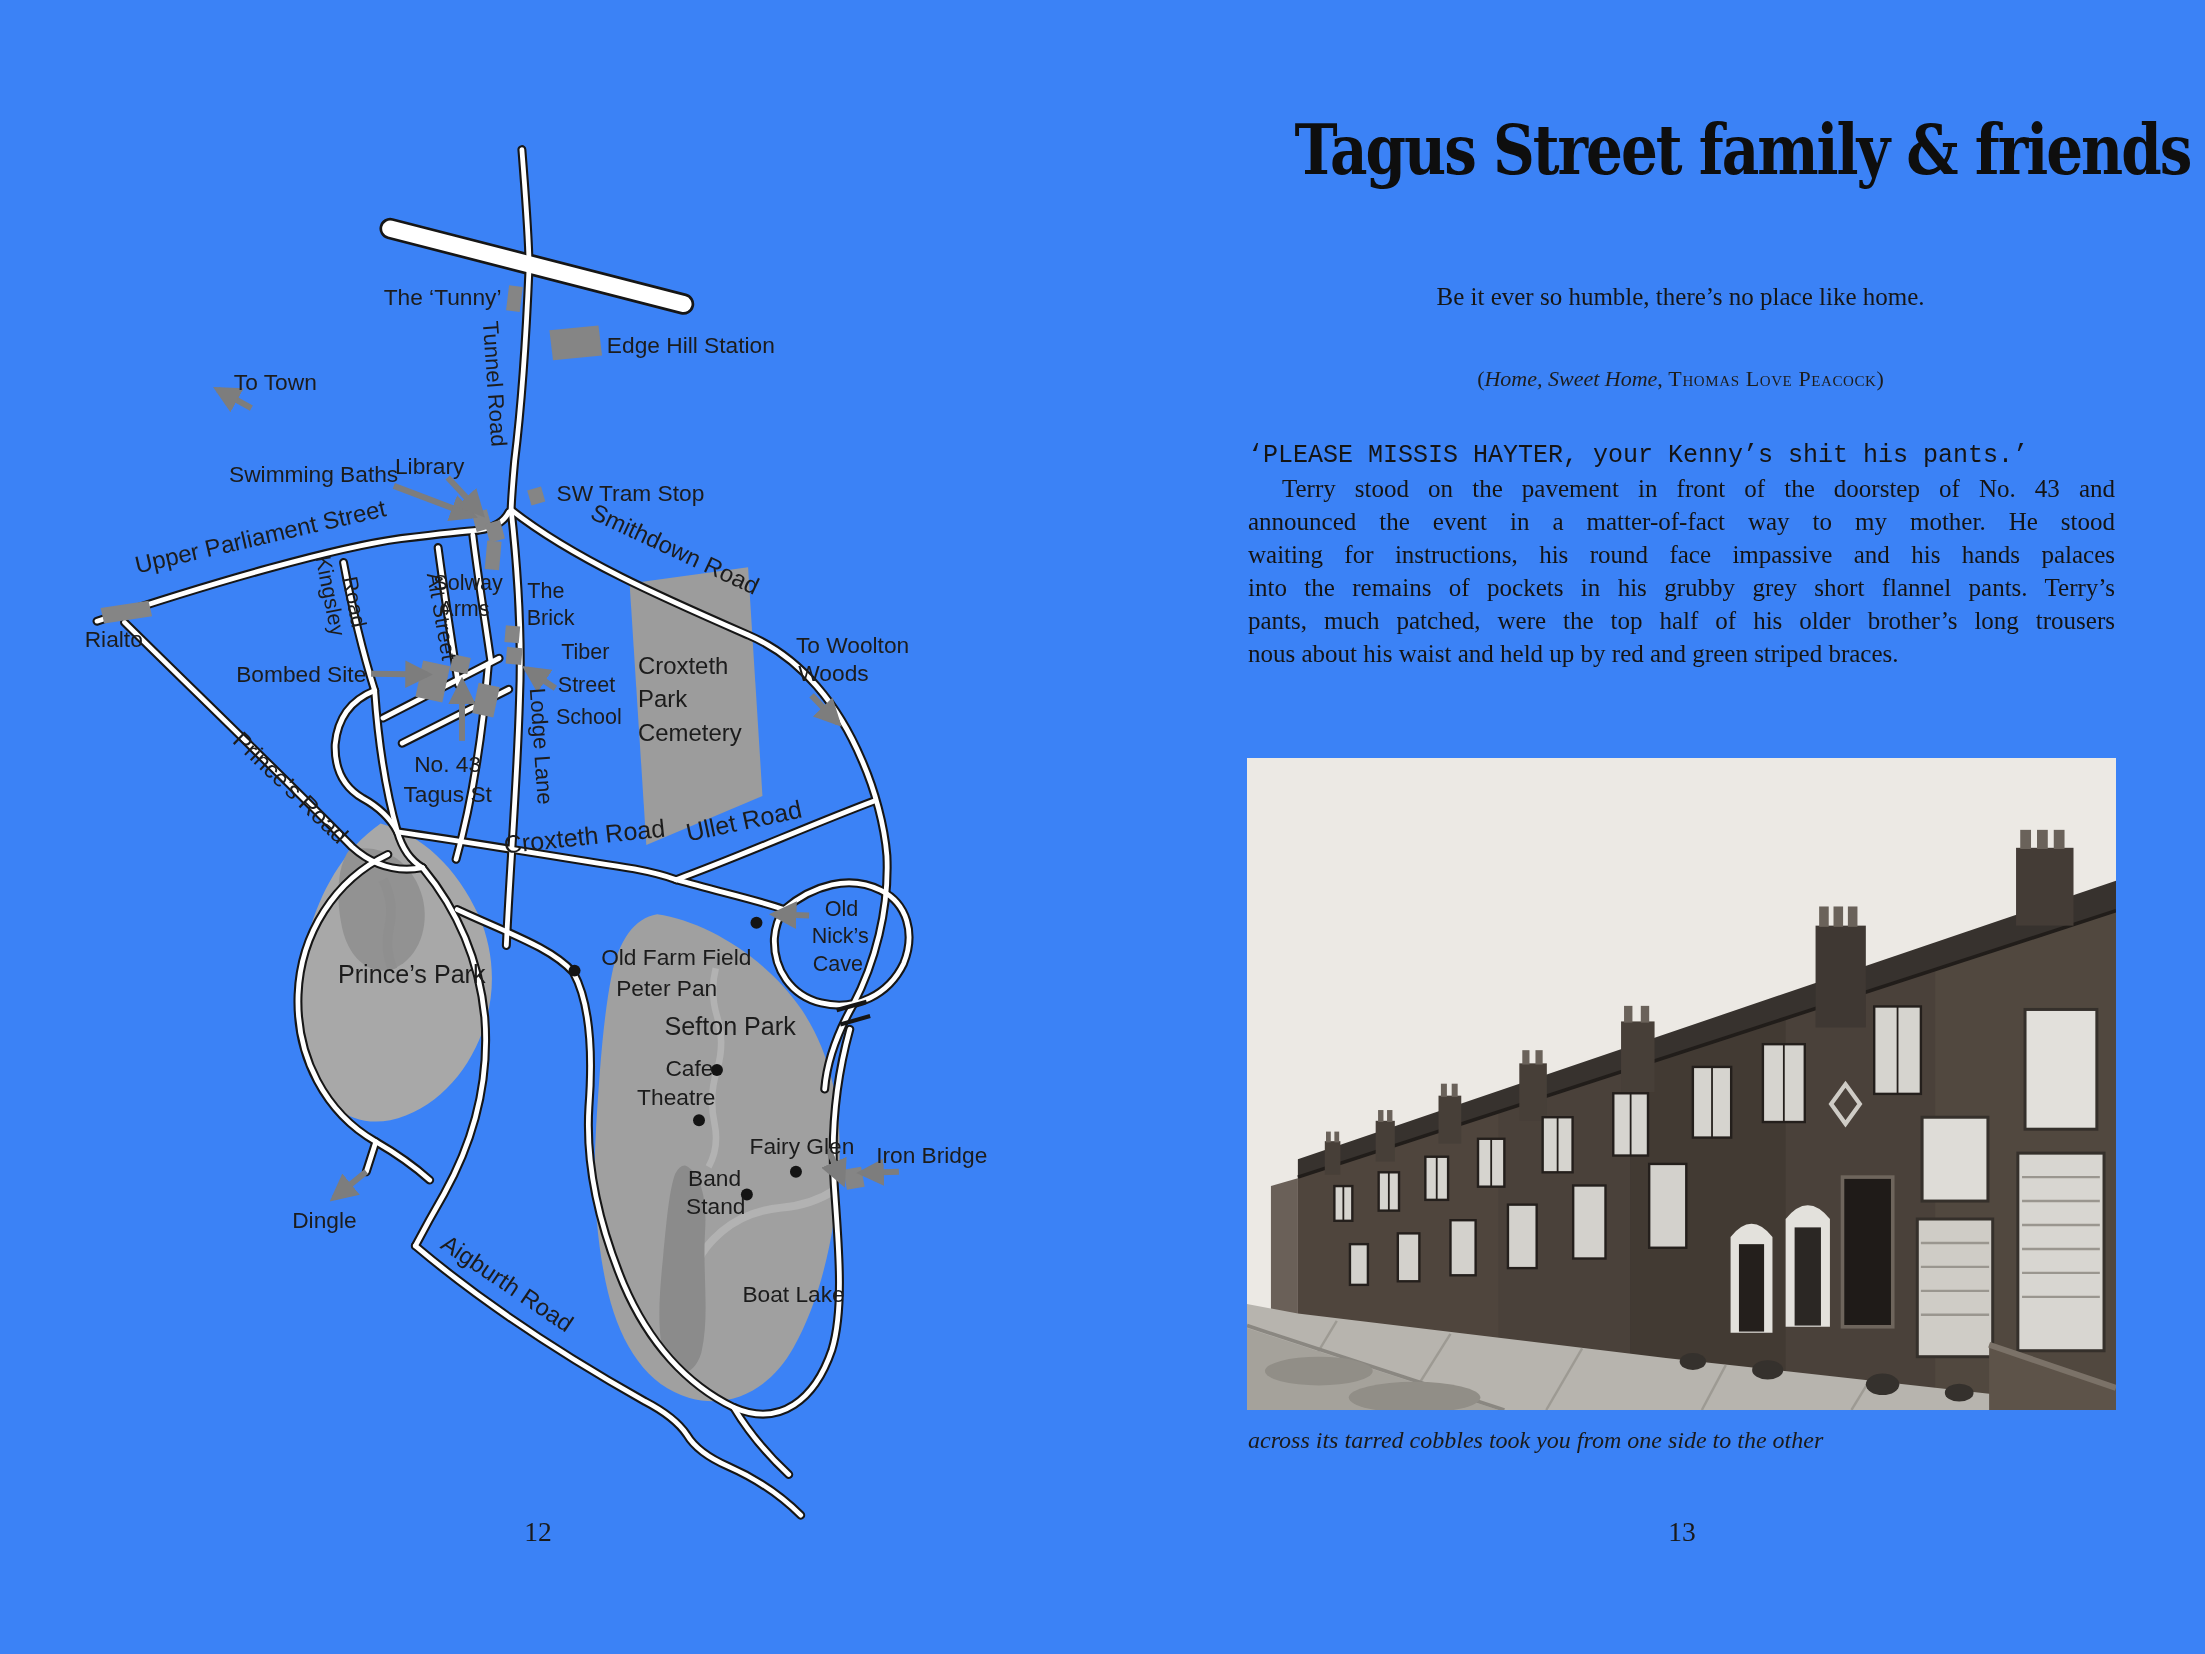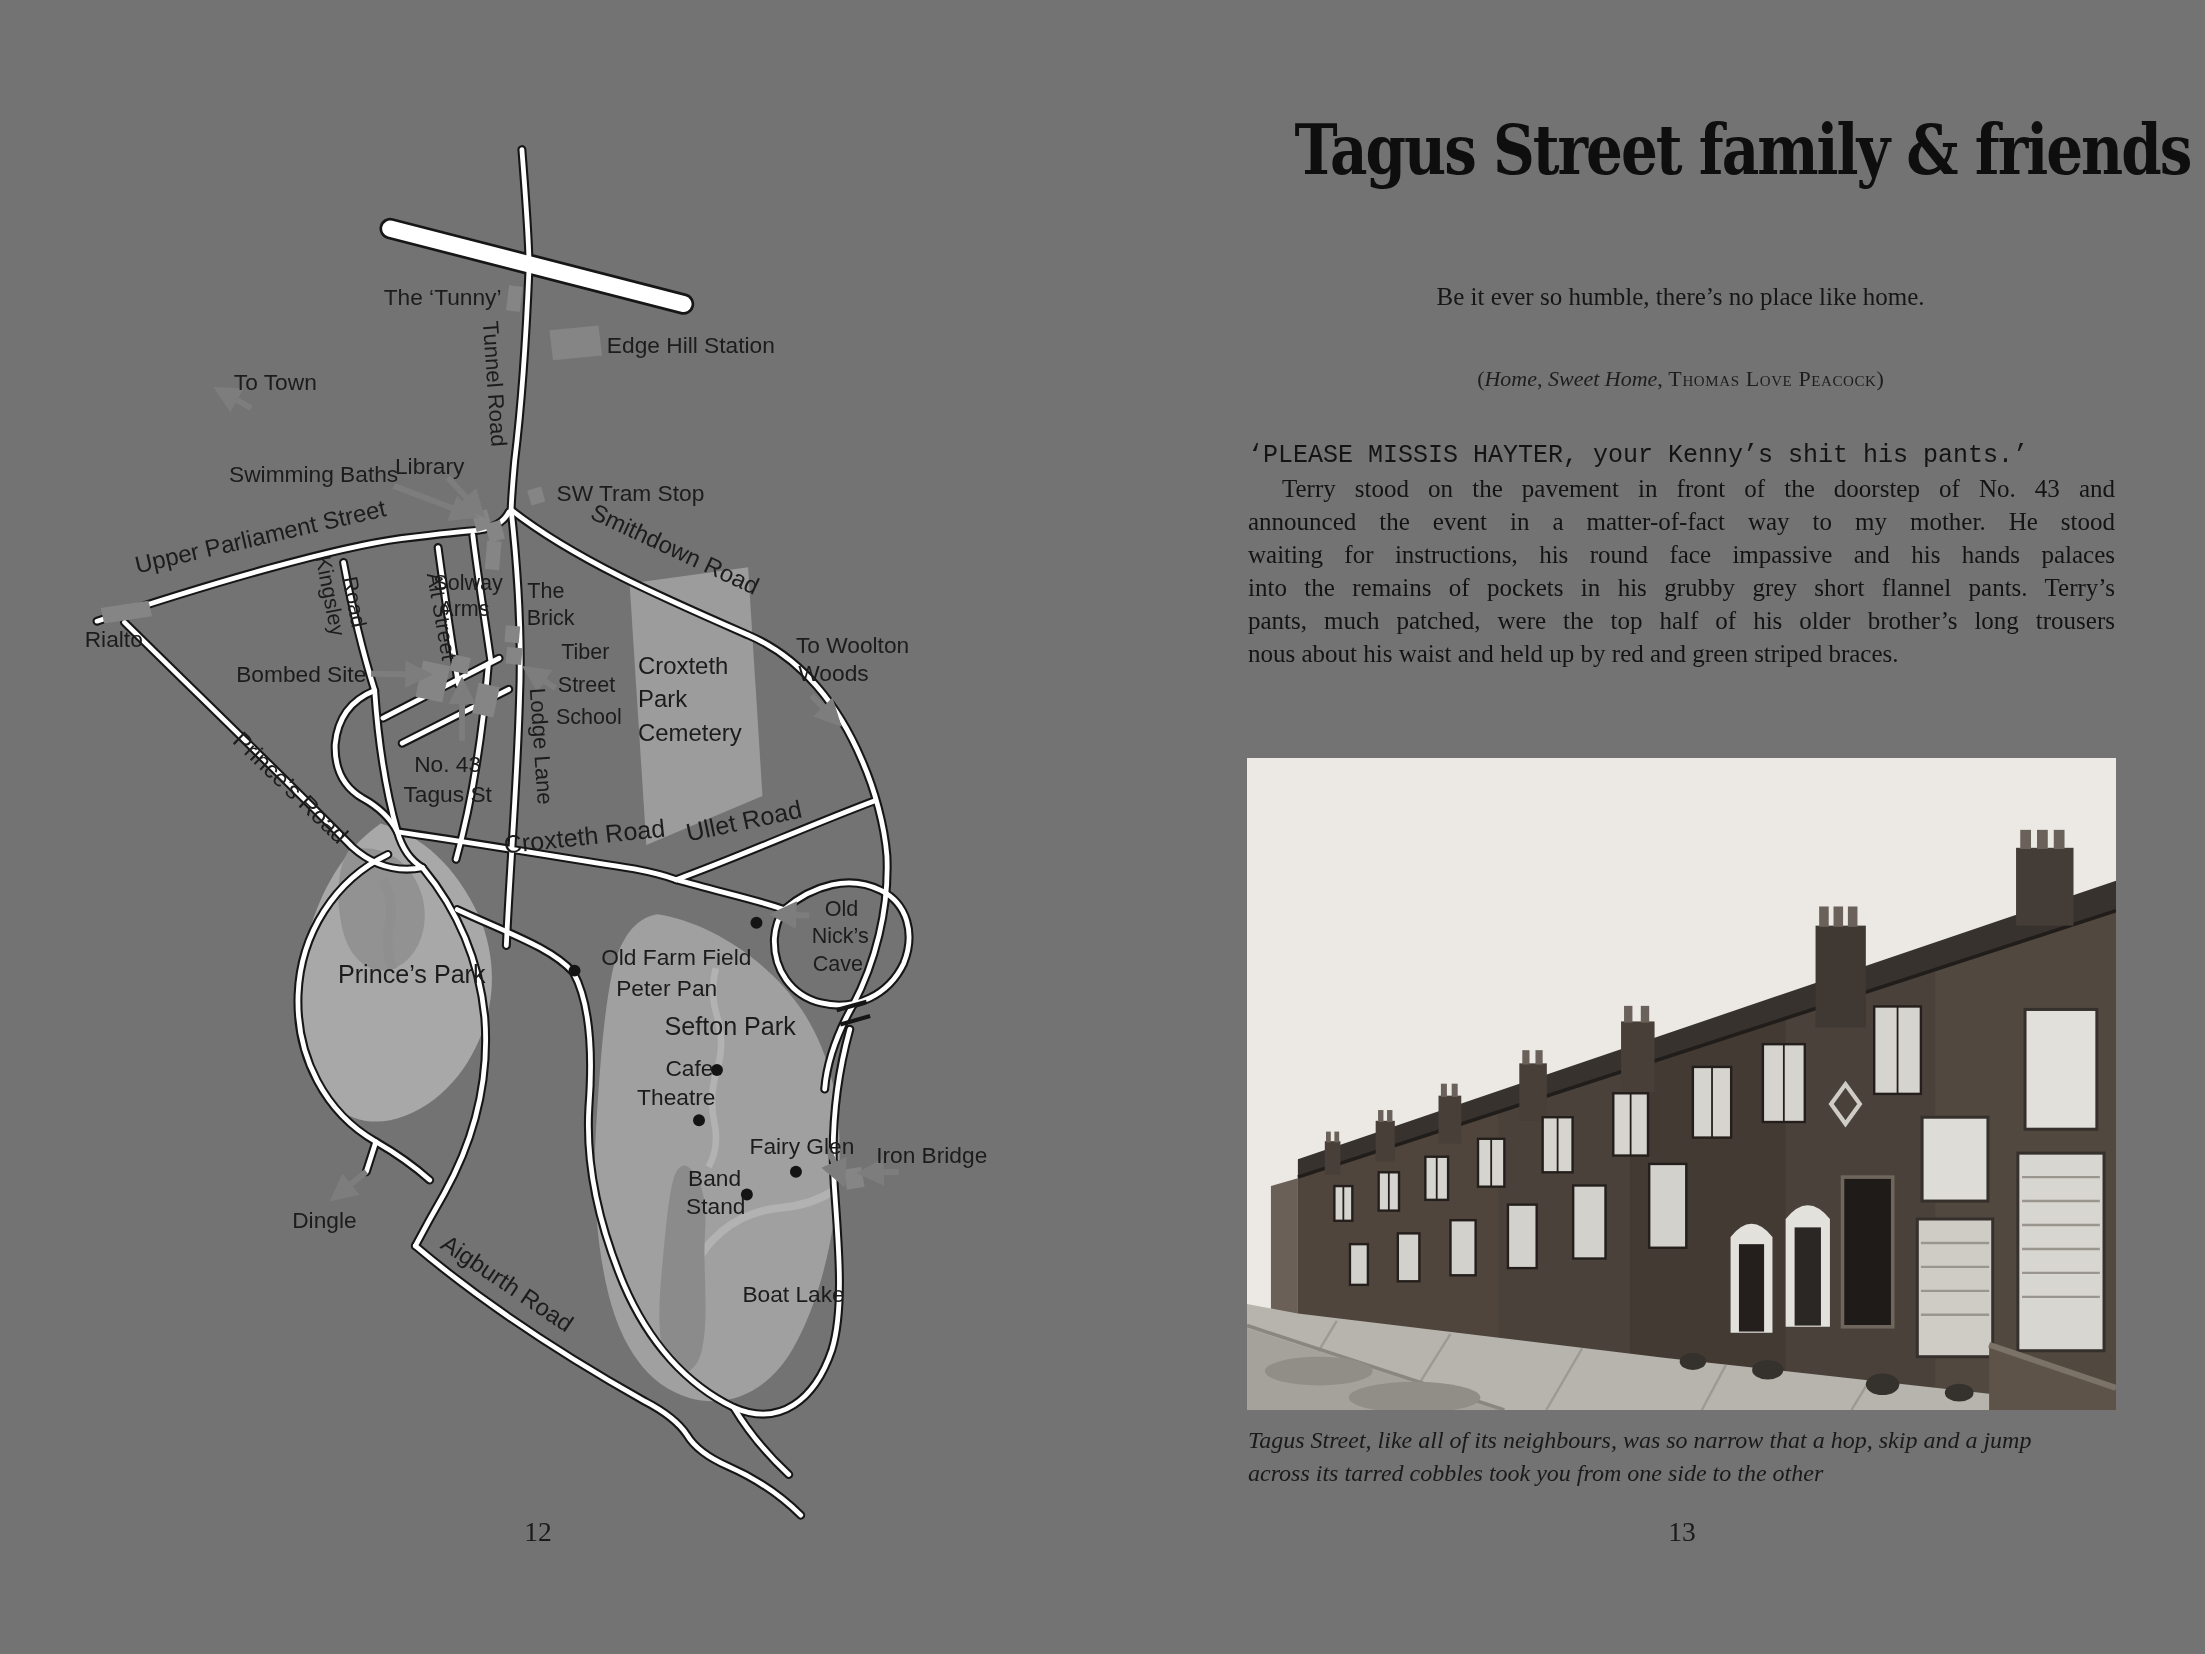--- a/index.html
+++ b/index.html
@@ -1,17 +1,17 @@
 <!DOCTYPE html>
 <html style="font-size:9.6px"><head>
 <meta charset="utf-8">
 <style>
   html,body{margin:0;padding:0;background:#ffffff;}
   body{width:2205px;height:1654px;position:relative;font-family:"Liberation Serif",serif;color:#111;}
-  .page{position:absolute;top:0;height:1654px;background:#737373;}
+  .page{position:absolute;top:0;height:1654px;background:#3b82f6;}
   #leftPage{left:0;width:1103px;}
   #rightPage{left:1103px;width:1102px;}
   #mapSvg{position:absolute;left:0;top:0;}
   .pnum{position:absolute;width:132px;text-align:center;font-size:27.5px;color:#1a1a1a;}
   
   .rp-el{position:absolute;}
   #rpTitle{left:118px;top:109px;width:918px;text-align:center;font-family:"DejaVu Serif",serif;font-weight:700;font-size:69px;letter-spacing:-2.4px;transform:scaleX(.84);transform-origin:50% 50%;white-space:nowrap;color:#0e0e0e;}
   #rpQuote{left:145px;top:280px;width:865px;text-align:center;font-size:25px;line-height:34px;color:#161616;}
   #rpAttr{left:145px;top:366px;width:865px;text-align:center;font-size:22px;color:#1d1d1d;}
   #rpAttr .it{font-style:italic;}
@@ -330,19 +330,18 @@
     <line x1="1240" y1="980" x2="1452" y2="1052" stroke="#7b7268" stroke-width="10"></line>
     <g fill="#35312d">
       <ellipse cx="745" cy="1008" rx="22" ry="14"></ellipse>
         <ellipse cx="870" cy="1022" rx="26" ry="16"></ellipse>
       <ellipse cx="1062" cy="1046" rx="28" ry="18"></ellipse>
         <ellipse cx="1190" cy="1060" rx="24" ry="15"></ellipse>
     </g>
   </svg>
 
   <div class="rp-el" id="rpCaption">
-    <div>Tagus Street, like all of its neighbours, was so narrow that a hop, skip and a jump</div>
     <div>across its tarred cobbles took you from one side to the other</div>
   </div>
 
   <div class="pnum" style="left:513px;top:1516px;">13</div>
 </div>
 
 
 </body></html>

